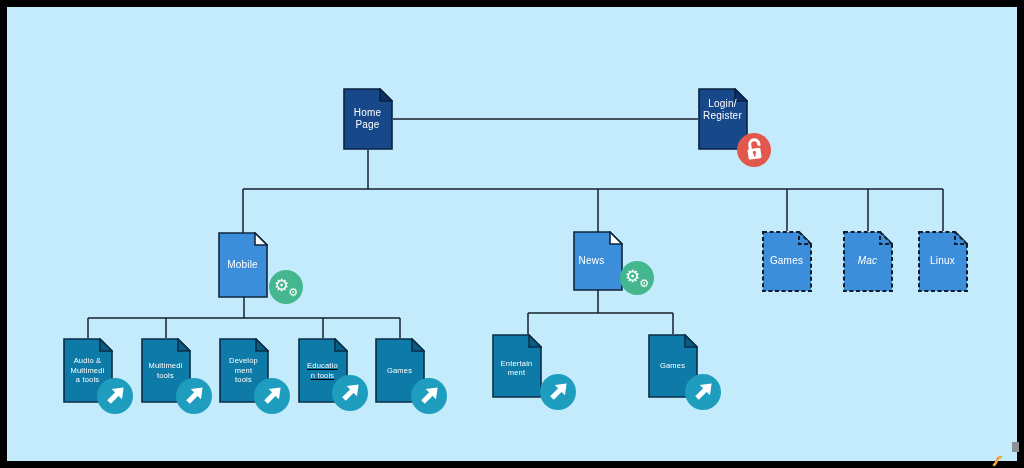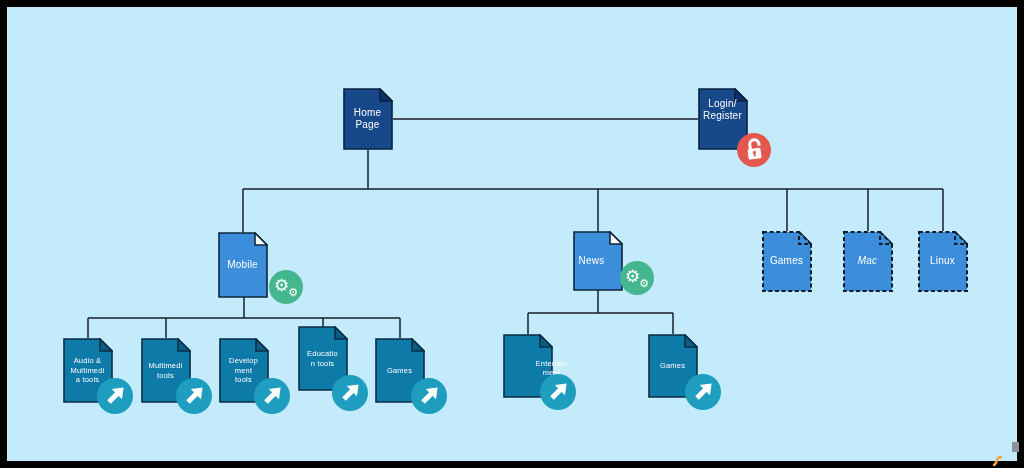--- a/index.html
+++ b/index.html
@@ -186,21 +186,21 @@
   </div>
   <div class="badge arrow" style="left:254px;top:378px;">
     <svg width="36" height="36" viewBox="0 0 34 34">
         <g transform="rotate(45 17 17)" fill="#fff">
       <rect x="14.6" y="13" width="4.8" height="12"></rect>
           <polygon points="17,5.5 10.2,14.5 23.8,14.5"></polygon>
         </g>
       </svg>
   </div>
 
-  <div class="doc teal f75" style="left:298px;top:326px;width:50px;height:65px;">
+  <div class="doc teal f75" style="left:298px;top:338px;width:50px;height:65px;text-decoration:underline;">
       <svg class="shape" width="50" height="65" viewBox="0 0 50 65">
         <path d="M1 1 H37 L49 13 V64 H1 Z" fill="#0e7aa8" stroke="#0b2e45" stroke-width="1.6" stroke-linejoin="miter"></path>
         <path d="M37 1 L49 13 L37 13 Z" fill="#0a5d84" stroke="#0b2e45" stroke-width="1.6"></path>
       </svg>
     <div class="label">Educatio
 n tools</div>
   </div>
   <div class="badge arrow" style="left:332px;top:375px;">
     <svg width="36" height="36" viewBox="0 0 34 34">
         <g transform="rotate(45 17 17)" fill="#fff">
@@ -219,21 +219,21 @@
   </div>
   <div class="badge arrow" style="left:411px;top:378px;">
     <svg width="36" height="36" viewBox="0 0 34 34">
         <g transform="rotate(45 17 17)" fill="#fff">
       <rect x="14.6" y="13" width="4.8" height="12"></rect>
           <polygon points="17,5.5 10.2,14.5 23.8,14.5"></polygon>
         </g>
       </svg>
   </div>
 
-  <div class="doc teal f75" style="left:503px;top:334px;width:50px;height:68px;padding-left:24px;">
+  <div class="doc teal f75" style="left:492px;top:334px;width:50px;height:68px;">
       <svg class="shape" width="50" height="64" viewBox="0 0 50 64">
         <path d="M1 1 H37 L49 13 V63 H1 Z" fill="#0e7aa8" stroke="#0b2e45" stroke-width="1.6" stroke-linejoin="miter"></path>
         <path d="M37 1 L49 13 L37 13 Z" fill="#0a5d84" stroke="#0b2e45" stroke-width="1.6"></path>
       </svg>
     <div class="label">Entertain
 ment</div>
   </div>
   <div class="badge arrow" style="left:540px;top:374px;">
     <svg width="36" height="36" viewBox="0 0 34 34">
         <g transform="rotate(45 17 17)" fill="#fff">

